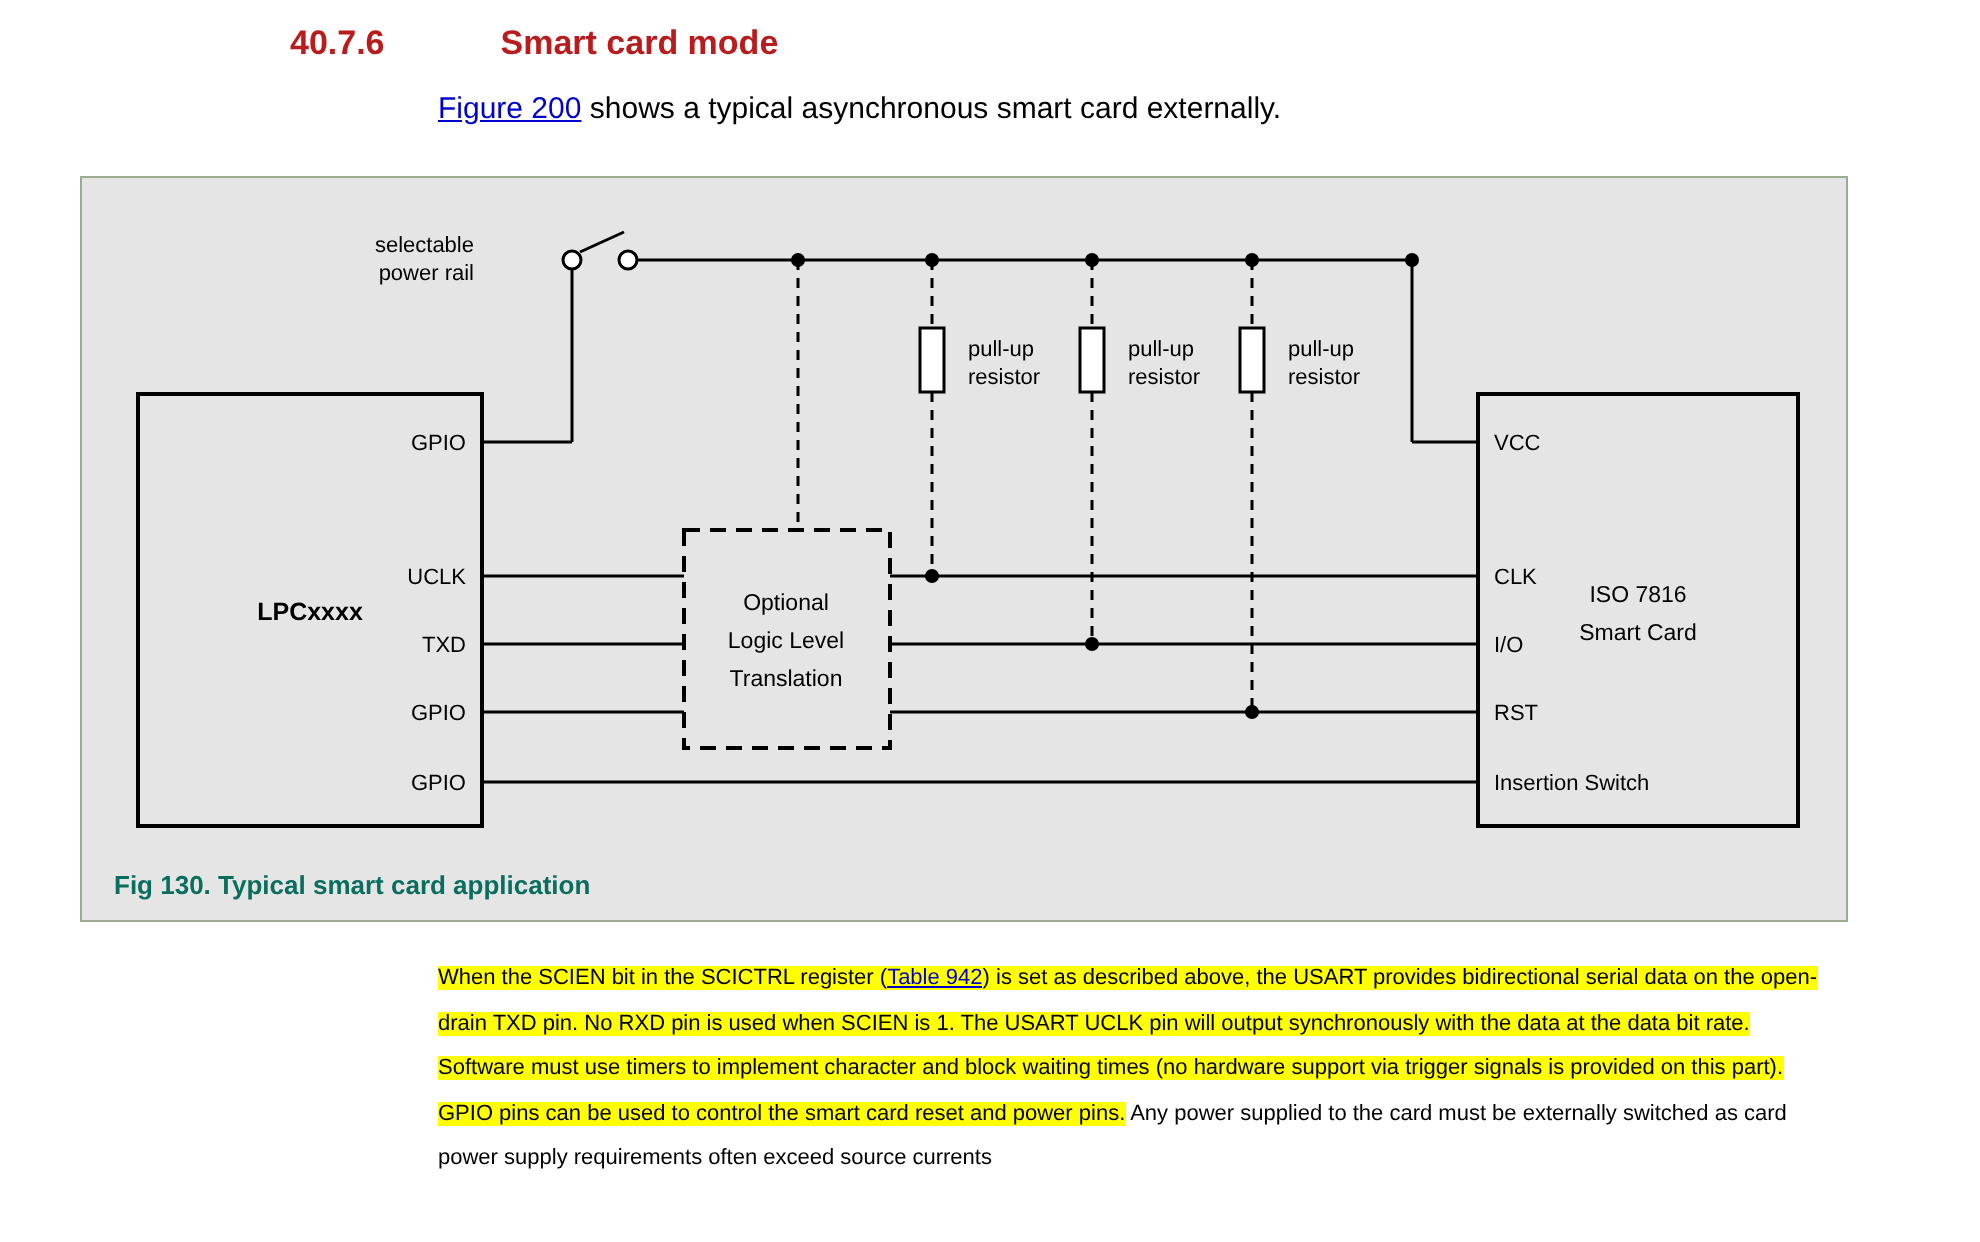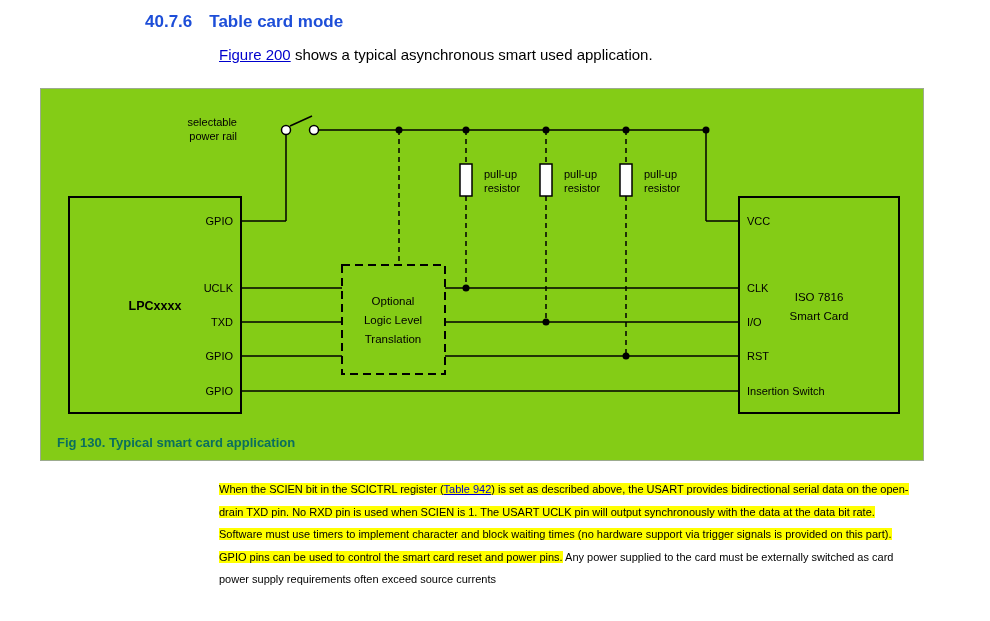--- a/index.html
+++ b/index.html
@@ -10,42 +10,43 @@
     position: relative;
     font-family: "Liberation Sans", sans-serif;
     color: #000;
   }
   .page { position: absolute; inset: 0; }
 
   .heading {
     position: absolute; left: 145px; top: 12px;
     margin: 0;
     font-size: 17px; font-weight: bold;
-    color: #1d4ed8;
+    color: #b91c1c;
     display: flex;
+    gap: 41px;
   }
   .heading .num { margin-right: 17px; }
 
   .intro {
     position: absolute; left: 219px; top: 46px;
     margin: 0;
     font-size: 15px;
   }
 
   .doc-link {
     color: #0000cc;
     text-decoration: underline;
     cursor: pointer;
   }
 
   .figure {
     position: absolute; left: 40px; top: 88px;
     width: 884px; height: 373px;
     border: 1px solid #9cab8f;
-    background: #84cc16;
+    background: #e5e5e5;
     box-sizing: border-box;
   }
   .diagram { position: absolute; left: 0; top: 0; }
   .diagram text {
     font-family: "Liberation Sans", sans-serif;
     font-size: 11px;
     fill: #000;
     stroke: none;
   }
   .diagram text.mid { font-size: 11.5px; }
@@ -67,24 +68,24 @@
   }
   .hl { background: #ffff00; }
 </style>
 </head>
 <body>
 
 <div class="page">
 
   <h2 class="heading">
     <span class="num">40.7.6</span>
-    <span>Table card mode</span>
+    <span>Smart card mode</span>
   </h2>
 
-  <p class="intro"><a class="doc-link">Figure 200</a><span> shows a typical asynchronous smart used application.</span></p>
+  <p class="intro"><a class="doc-link">Figure 200</a><span> shows a typical asynchronous smart card externally.</span></p>
 
   <div class="figure">
     <svg class="diagram" width="882" height="344" viewBox="0 0 882 344">
 
       <g fill="none" stroke="#000">
         <rect x="28" y="108" width="172" height="216" stroke-width="2"></rect>
         <rect x="698" y="108" width="160" height="216" stroke-width="2"></rect>
         <rect x="301" y="176" width="103" height="109" stroke-width="2" stroke-dasharray="8 5"></rect>
       </g>
 

